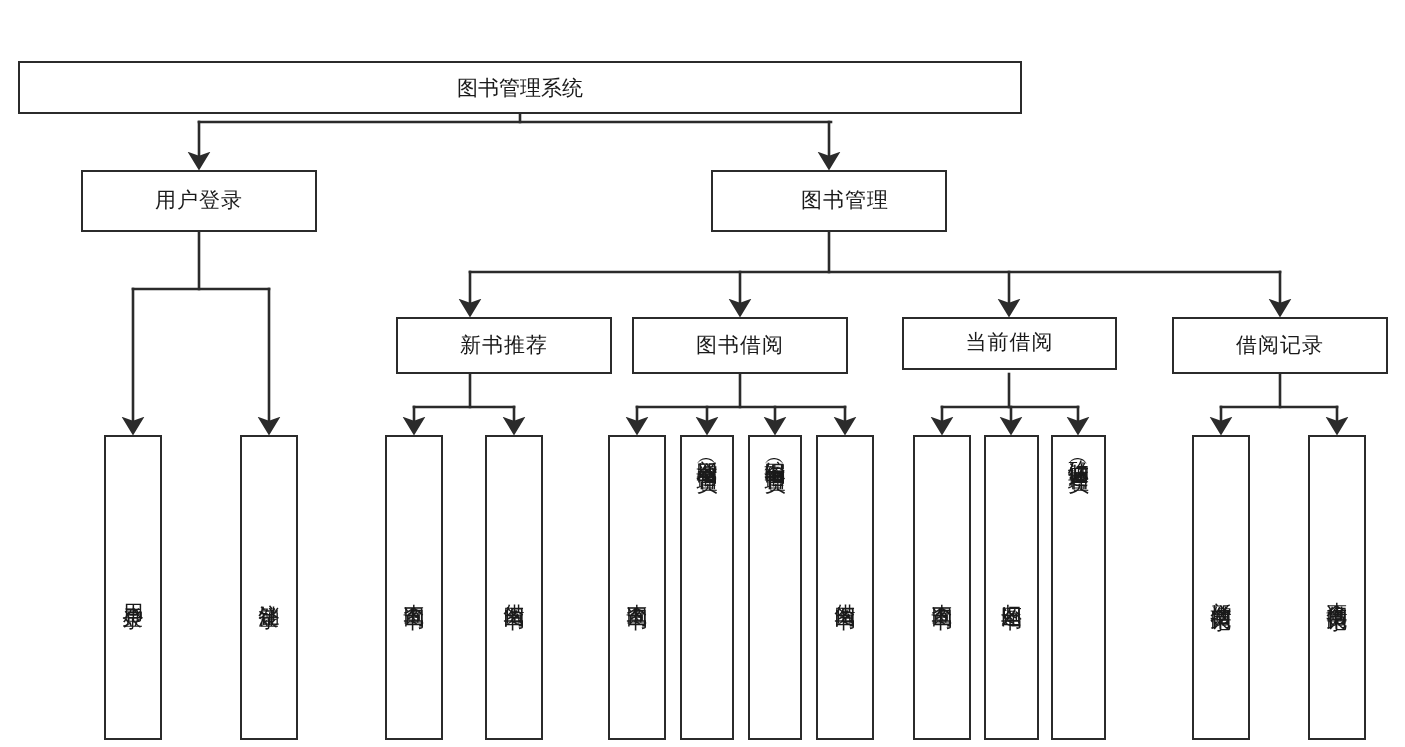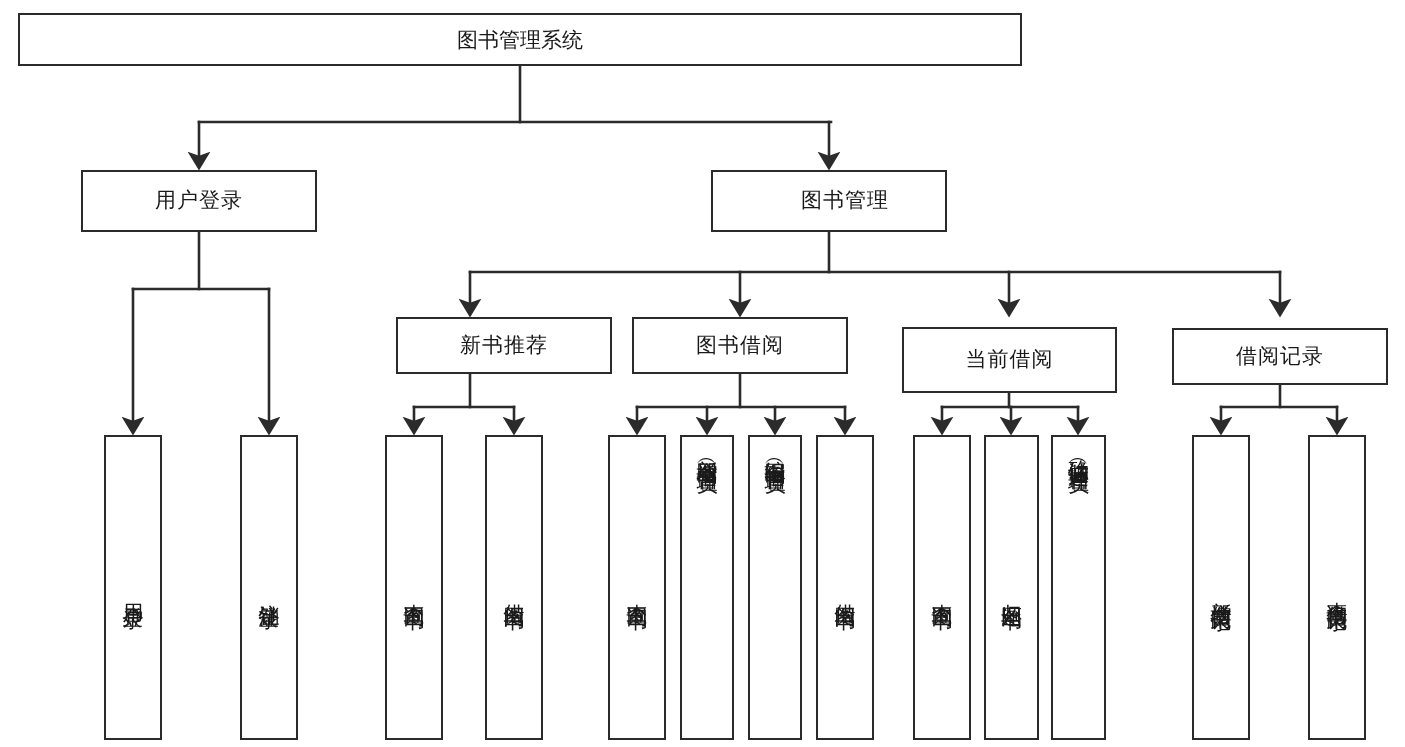--- a/index.html
+++ b/index.html
@@ -36,20 +36,21 @@
     justify-content: center;
     color: #1a1a1a;
   }
   .node.horiz {
     font-size: 21px;
     letter-spacing: 1px;
     line-height: 1.2;
   }
   .node.root {
     font-size: 21px;
+    margin-top: 48px;
   }
   .node.leaf {
     padding-top: 6px;
     align-items: flex-start;
     justify-content: center;
   }
   .vtext {
     writing-mode: vertical-rl;
     text-orientation: upright;
     font-size: 21px;
@@ -144,24 +145,24 @@
       </div>
       <div class="node horiz" style="left: 711px; top: 170px; width: 236px; height: 62px; padding-left: 32px;">
         <span>图书管理</span>
       </div>
       <div class="node horiz" style="left: 362px; top: 317px; width: 216px; height: 57px; margin-left: 34px;">
         <span>新书推荐</span>
       </div>
       <div class="node horiz" style="left: 632px; top: 317px; width: 216px; height: 57px;">
         <span>图书借阅</span>
       </div>
-      <div class="node horiz" style="left: 902px; top: 327px; width: 215px; height: 66px;">
+      <div class="node horiz" style="left: 902px; top: 317px; width: 215px; height: 53px; font-family: Liberation Mono, monospace;">
         <span>当前借阅</span>
       </div>
-      <div class="node horiz" style="left: 1172px; top: 317px; width: 216px; height: 57px; margin-top: 11px;">
+      <div class="node horiz" style="left: 1172px; top: 317px; width: 216px; height: 57px;">
         <span>借阅记录</span>
       </div>
       <div class="node leaf leaf-center" style="left: 104px; top: 435px; width: 58px; height: 305px;">
         <div class="leaf-inner">
           <span class="vtext">用户登录</span>
         </div>
       </div>
       <div class="node leaf leaf-center" style="left: 240px; top: 435px; width: 58px; height: 305px;">
         <div class="leaf-inner">
           <span class="vtext">注销登录</span>

